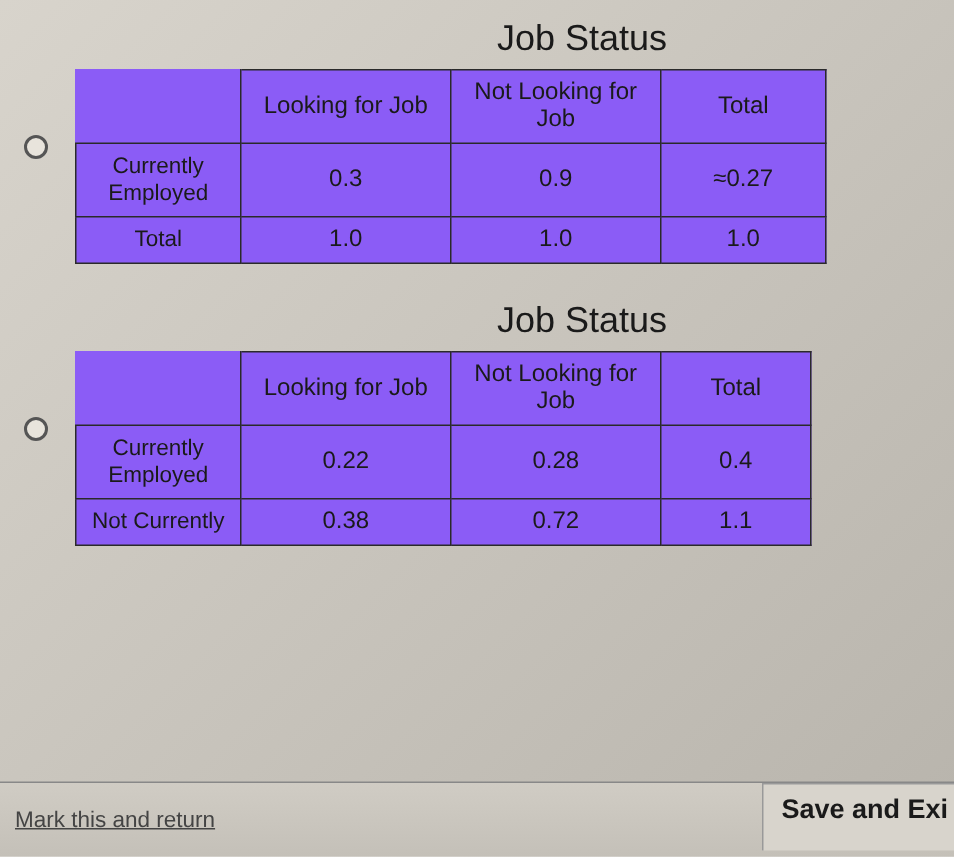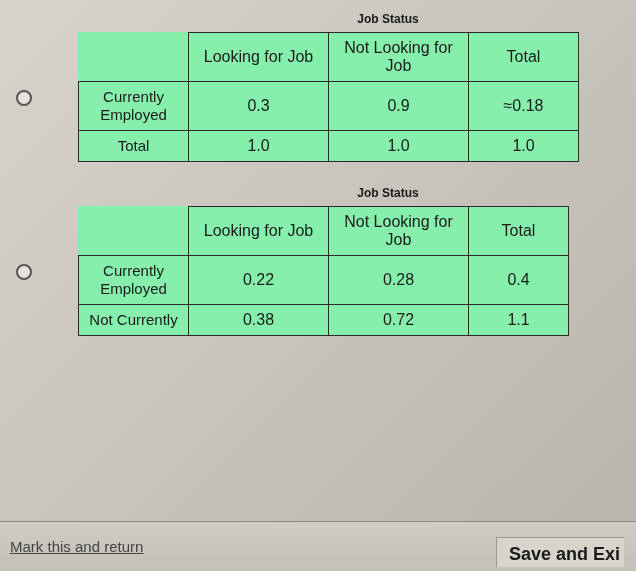--- a/index.html
+++ b/index.html
@@ -19,41 +19,40 @@
       color: #2a2a2a;
       margin-bottom: 18px;
       padding-left: 4px;
     }
     .table-wrapper {
       position: relative;
       margin-bottom: 24px;
       padding-left: 40px;
     }
     .table-title {
-      font-size: 12px;
-      font-weight: bold;
+      font-size: 24px;
+      font-weight: normal;
       color: #1a1a1a;
       text-align: center;
       margin-bottom: 6px;
       padding-left: 100px;
     }
     .radio-mark {
       position: absolute;
       left: 6px;
       top: 78px;
       width: 16px;
       height: 16px;
       border: 2px solid #555;
       border-radius: 50%;
       background: #e8e4dc;
     }
     table {
       border-collapse: collapse;
-      background: #86efac;
-      margin-left: 28px;
+      background: #8b5cf6;
     }
     th, td {
       border: 1.5px solid #2a2a2a;
       padding: 6px 10px;
       text-align: center;
       font-size: 16px;
       color: #1a1a1a;
       vertical-align: middle;
     }
     .row-header {
@@ -91,23 +90,22 @@
     }
     .mark-return {
       font-size: 15px;
       color: #444;
       text-decoration: underline;
       cursor: pointer;
     }
     .save-exit-wrap {
       height: 100%;
       display: flex;
-      align-items: flex-end;
       padding-bottom: 4px;
-      padding-right: 12px;
+      padding-right: 0;
     }
     .save-exit {
       font-size: 18px;
       font-weight: bold;
       color: #1a1a1a;
       padding: 6px 4px 2px 12px;
       background: #d8d4cc;
       border-top: 1px solid #999;
       border-left: 1px solid #999;
     }
@@ -129,21 +127,21 @@
           <tr>
         <th class="empty-corner row-header"></th>
         <th class="col-header col1">Looking for Job</th>
         <th class="col-header col2">Not Looking for Job</th>
         <th class="col-header col3">Total</th>
       </tr>
       <tr>
         <td class="row-header">Currently Employed</td>
         <td>0.3</td>
         <td>0.9</td>
-        <td>≈0.18</td>
+        <td>≈0.27</td>
       </tr>
       <tr>
         <td class="row-header">Total</td>
         <td>1.0</td>
         <td>1.0</td>
         <td>1.0</td>
       </tr>
     </tbody>
       </table>
   </div>

